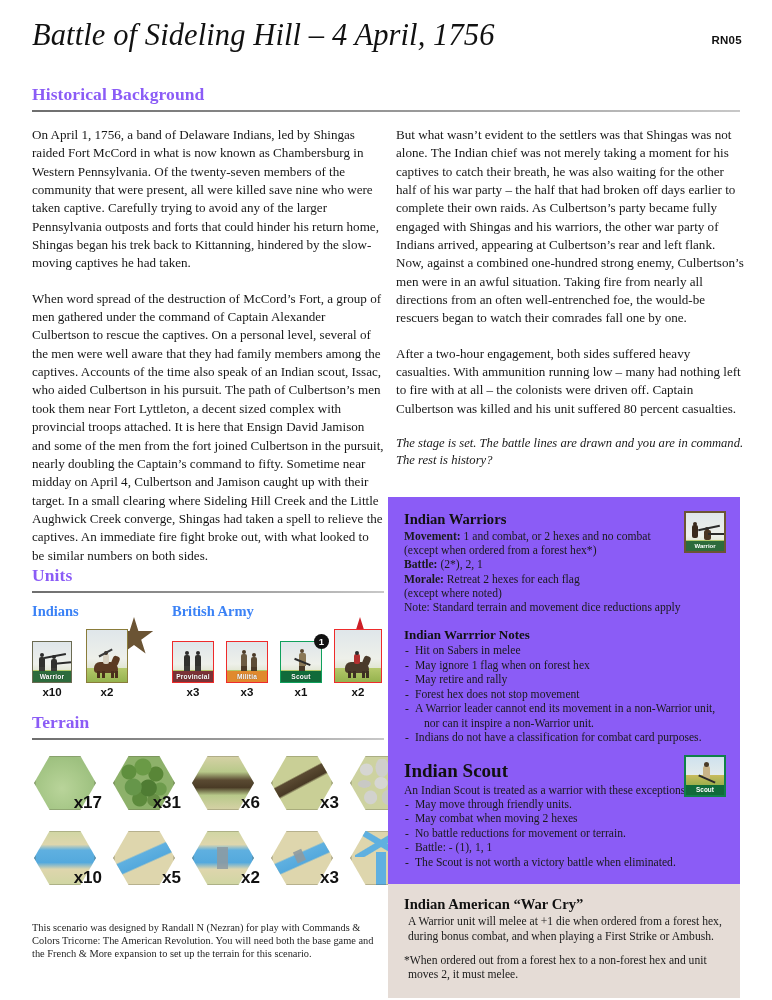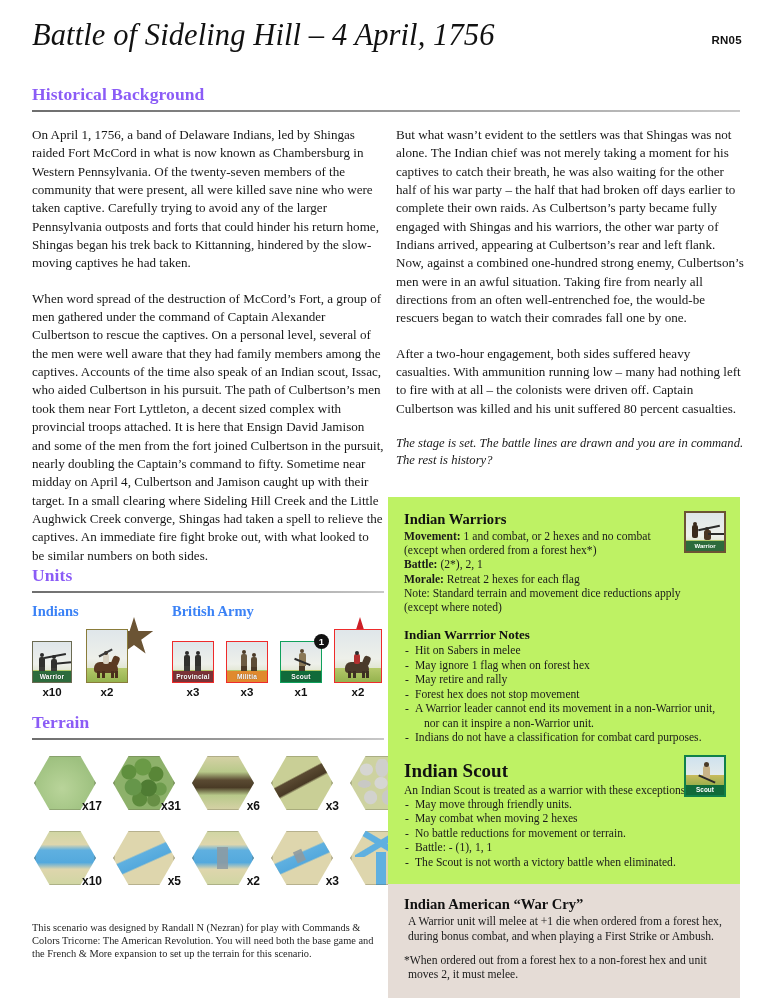--- a/index.html
+++ b/index.html
@@ -202,21 +202,21 @@
   .hex-col { display: flex; flex-direction: column; align-items: center; position: relative; }
   .hex {
     width: 62px; height: 56px;
     clip-path: polygon(25% 2%, 75% 2%, 100% 50%, 75% 98%, 25% 98%, 0% 50%);
     position: relative;
     overflow: hidden;
   }
   .hex-count {
     font-family: "Liberation Sans", sans-serif;
     font-weight: bold;
-    font-size: 12px;
+    font-size: 17px;
     color: #111;
     position: absolute;
     bottom: -2px;
     right: -6px;
   }
 
   .t-open { background: radial-gradient(ellipse at 45% 60%, #b9d49a 0%, #a9c98a 40%, #9dc07f 70%, #b7c79a 100%); }
   .t-forest { background: #8db16a; }
   .t-forest::after {
     content: "";
@@ -308,21 +308,21 @@
     pointer-events: none;
   }
 
   
   .rules-panel {
     position: absolute;
     left: 388px;
     top: 497px;
     width: 352px;
   }
-  .panel-grey { background: #bef264; padding: 14px 16px 14px 16px; position: relative; }
+  .panel-grey { background: #8b5cf6; padding: 14px 16px 14px 16px; position: relative; }
   .panel-beige { background: #e5dcd6; padding: 12px 16px 16px 16px; position: relative; }
   .panel-h {
     font-family: "Liberation Serif", serif;
     font-weight: bold;
     font-size: 14.6px;
     color: #111;
     margin: 0 0 2px 0;
   }
   .panel-h2 {
     font-family: "Liberation Serif", serif;
@@ -631,22 +631,22 @@
         <div style="position:absolute;left:12px;bottom:22px;width:22px;height:1.6px;background:#2b2b2b;transform:rotate(-12deg);"></div>
         <div style="position:absolute;left:22px;bottom:16px;width:16px;height:1.6px;background:#2b2b2b;"></div>
         <div style="position:absolute;left:0;right:0;bottom:0;height:10px;background:#2d6b3c;color:#fff;font-family:'Liberation Sans',sans-serif;font-size:6px;font-weight:bold;text-align:center;line-height:10px;">Warrior</div>
       </div>
 
       <div class="panel-h">Indian Warriors</div>
       <p class="panel-line" style="max-width:250px;"><b>Movement:</b><span> 1 and combat, or 2 hexes and no combat</span></p>
       <p class="panel-line" style="max-width:250px;">(except when ordered from a forest hex*)</p>
       <p class="panel-line"><b>Battle:</b><span> (2*), 2, 1</span></p>
       <p class="panel-line"><b>Morale:</b><span> Retreat 2 hexes for each flag</span></p>
+      <p class="panel-line">(except where noted)</p>
       <p class="panel-line">Note: Standard terrain and movement dice reductions apply</p>
-      <p class="panel-line">(except where noted)</p>
 
       <div class="panel-sub">Indian Warrrior Notes</div>
       <ul class="panel-list">
         <li>Hit on Sabers in melee</li>
         <li>May ignore 1 flag when on forest hex</li>
         <li>May retire and rally</li>
         <li>Forest hex does not stop movement</li>
         <li>A Warrior leader cannot end its movement in a non-Warrior unit,</li>
         <li class="cont">nor can it inspire a non-Warrior unit.</li>
         <li>Indians do not have a classification for combat card purposes.</li>

